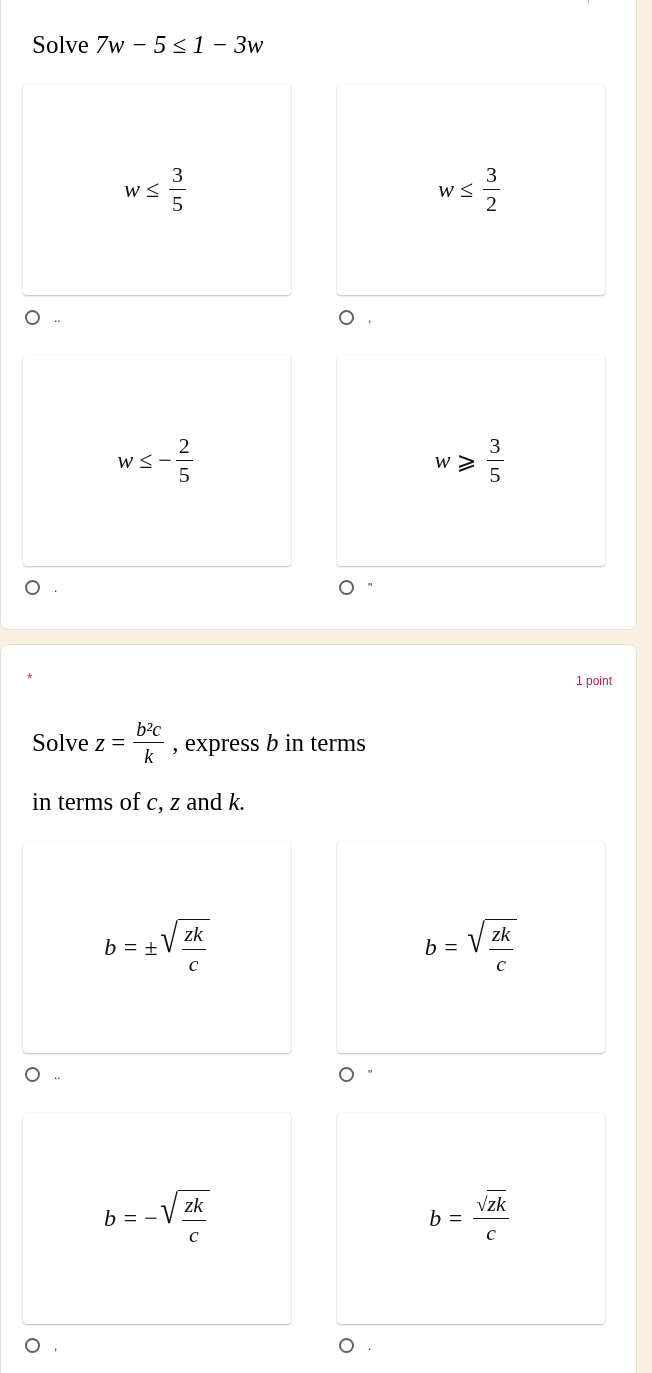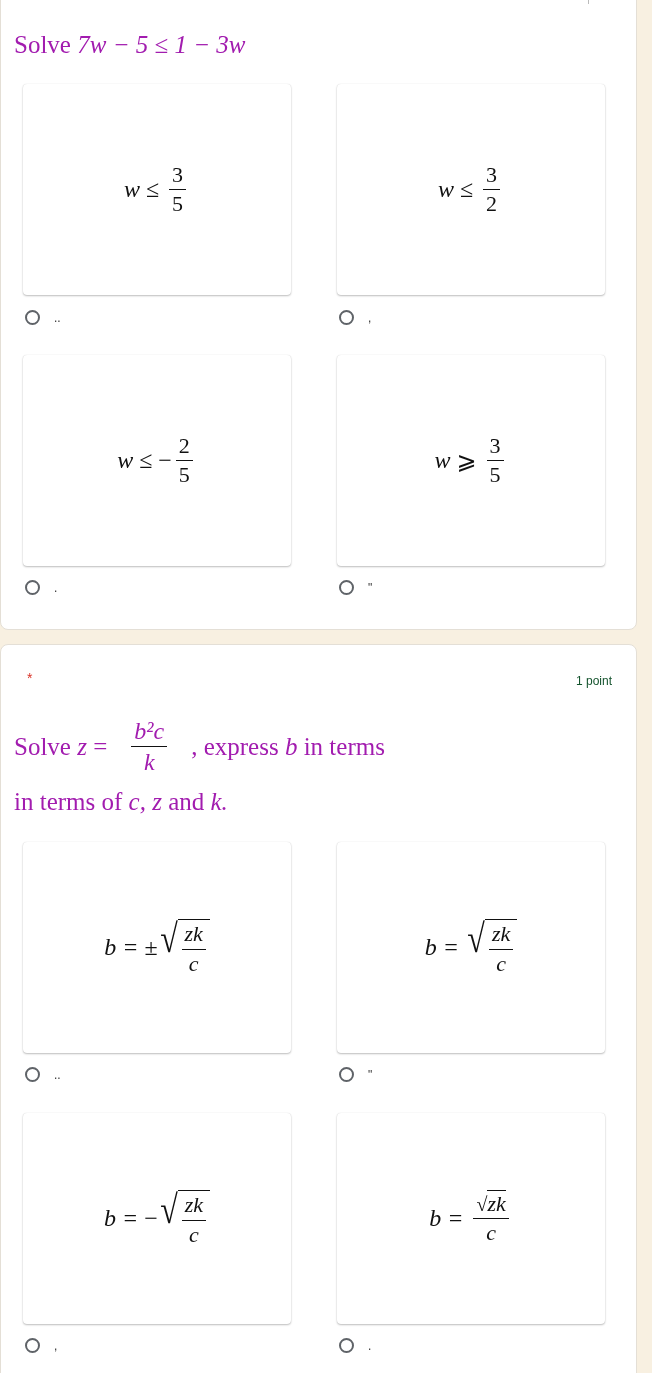--- a/index.html
+++ b/index.html
@@ -13,22 +13,22 @@
     position:absolute; left:0; width:637px;
     background:#fff;
     border:1px solid #e4dfd6;
     border-radius:8px;
     box-sizing:border-box;
   }
   #card1 { top:-10px; height:640px; border-top-left-radius:0; border-top-right-radius:0; }
   #card2 { top:644px; height:760px; }
   .top-tick { position:absolute; left:588px; top:0; width:1px; height:4px; background:#bbb; }
   .qtitle {
-    position:absolute; left:14px;
-    font-size:25px; color:#a21caf; line-height:1.2;
+    position:absolute; left:32px;
+    font-size:25px; color:#000000; line-height:1.2;
   }
   .qtitle i { font-style:italic; }
   .opt-box {
     position:absolute; width:268px; height:211px;
     background:#fff; border-radius:4px;
     box-shadow:0 1px 2px rgba(0,0,0,0.25), 0 0 1px rgba(0,0,0,0.15);
     display:flex; align-items:center; justify-content:center;
   }
   .math { font-size:24px; color:#111; display:flex; align-items:center; white-space:nowrap; }
   .math i { font-style:italic; }
@@ -38,21 +38,21 @@
   .sqrt { display:inline-flex; align-items:stretch; }
   .sqrt .rad { font-size:40px; line-height:1; transform:scaleX(0.8); margin-right:-2px; }
   .sqrt .under { border-top:1.5px solid #111; display:inline-flex; align-items:center; padding-top:2px; }
   .radio-row { position:absolute; display:flex; align-items:center; }
   .radio {
     width:15px; height:15px; border:2px solid #5f6368; border-radius:50%;
     box-sizing:border-box;
   }
   .radio-label { font-family:"Liberation Sans",sans-serif; font-size:12px; color:#333; margin-left:14px; }
   .star { position:absolute; left:27px; top:670px; color:#d93025; font-family:"Liberation Sans",sans-serif; font-size:14px; }
-  .points { position:absolute; right:40px; top:674px; color:#14532d; font-family:"Liberation Sans",sans-serif; font-size:12px; }
+  .points { position:absolute; right:40px; top:674px; color:#be185d; font-family:"Liberation Sans",sans-serif; font-size:12px; }
 </style>
 </head>
 <body>
 
 <div class="card" id="card1"></div>
 <div class="top-tick"></div>
 
 <div class="qtitle" style="top:30px;">
   <span>Solve</span> <i>7w − 5 ≤ 1 − 3w</i>
 </div>
@@ -112,21 +112,21 @@
   <div class="radio"></div>
   <span class="radio-label">"</span>
 </div>
 
 <div class="card" id="card2"></div>
 <div class="star">*</div>
 <div class="points">1 point</div>
 
 <div class="qtitle" style="top:718px;display:flex;align-items:center;">
   <span>Solve</span>&nbsp;<i>z</i>&nbsp;<span>=</span>
-  <span class="frac" style="font-size:24px;margin:0 24px;">
+  <span class="frac" style="font-size:20px;margin:0 8px;">
       <i class="num">b²c</i>
       <i class="den">k</i>
     </span>
   <span>, express</span>&nbsp;<i>b</i>&nbsp;<span>in terms</span>
 </div>
 <div class="qtitle" style="top:787px;">
   <span>in terms of</span> <i>c, z</i> <span>and</span> <i>k.</i>
 </div>
 
 <div class="opt-box" style="left:23px;top:842px;">

